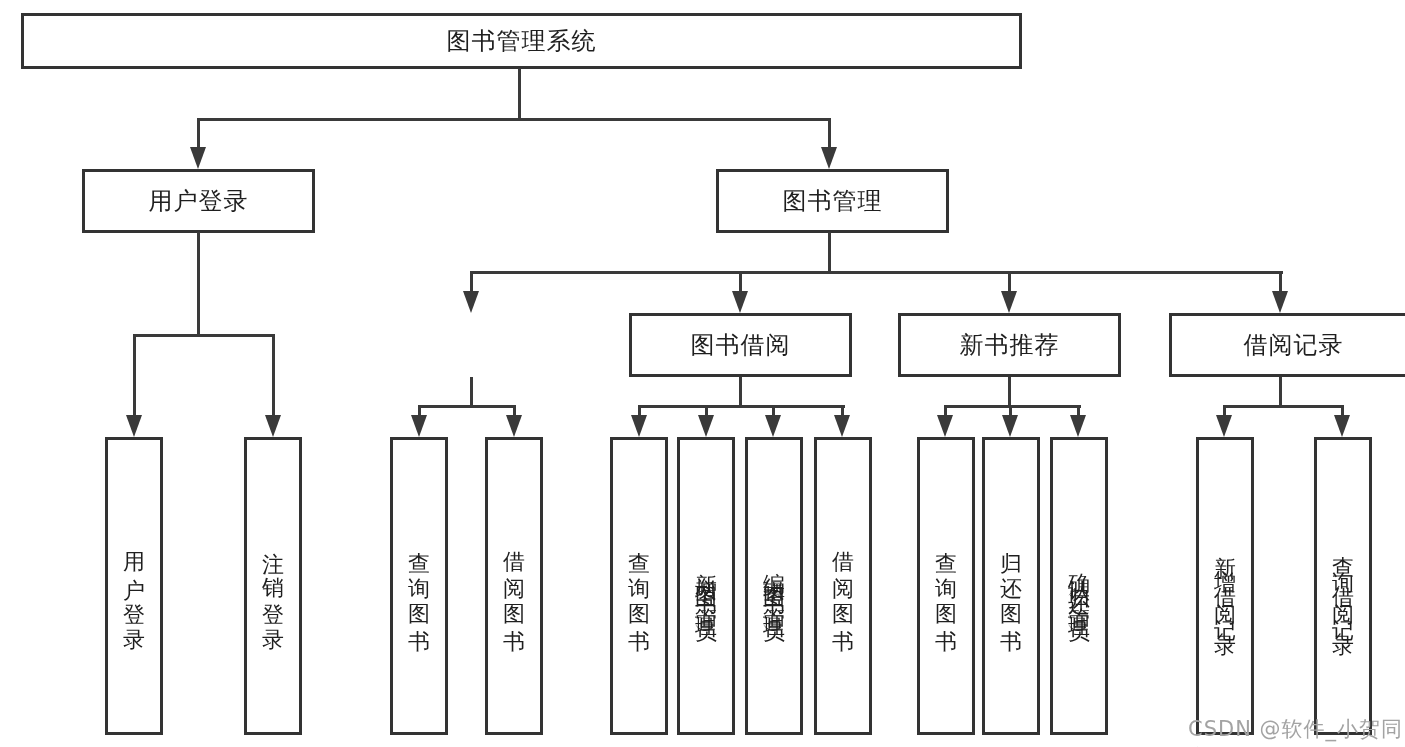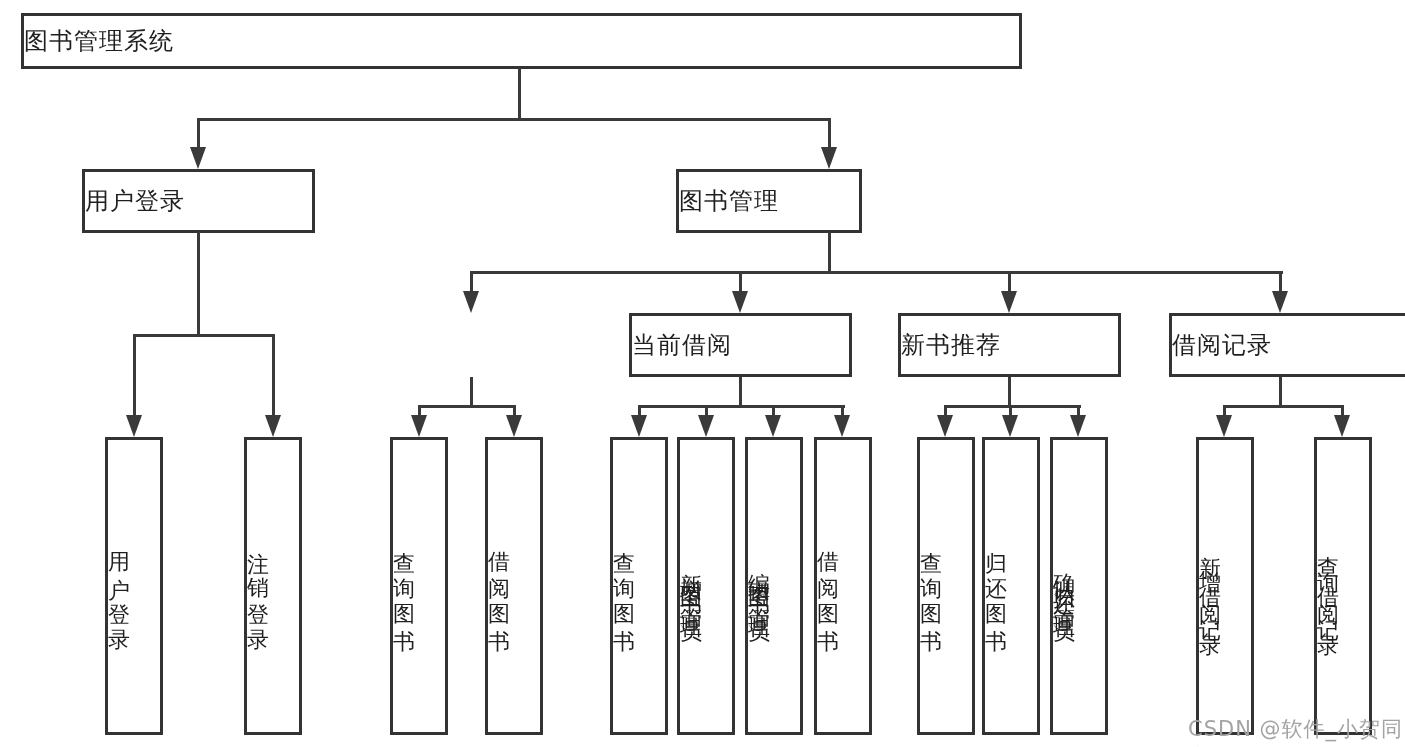--- a/index.html
+++ b/index.html
@@ -7,21 +7,21 @@
   }
   html,body{margin:0;padding:0;}
   body{
     width:1405px;height:747px;background:var(--background);
     font-family:"DejaVu Sans","Liberation Sans",sans-serif;
     position:relative;overflow:hidden;color:var(--ink);
   }
   .canvas{position:absolute;inset:0;}
   .node{
     position:absolute;box-sizing:border-box;border:3px solid var(--border);
-    background:#fff;display:flex;align-items:center;
+    background:#fff;display:flex;align-items:center;justify-content:center;
   }
   .node .lbl{font-size:24px;letter-spacing:1px;line-height:1;color:var(--ink);}
   .leaf .lbl{
     writing-mode:vertical-rl;text-orientation:mixed;
     font-size:22px;line-height:1;letter-spacing:26px;color:var(--ink);
   }
   .leaf .lbl.medium{letter-spacing:16px;}
   .leaf .lbl.tight{letter-spacing:7px;}
   .v{position:absolute;width:3px;background:var(--line);}
   .h{position:absolute;height:3px;background:var(--line);}
@@ -40,26 +40,26 @@
 
 <div class="canvas">
 
   <div class="node" style="left:21px;top:13px;width:1001px;height:56px">
     <span class="lbl">图书管理系统</span>
   </div>
 
   <div class="node" style="left:82px;top:169px;width:233px;height:64px">
     <span class="lbl">用户登录</span>
   </div>
-  <div class="node" style="left:676px;top:169px;width:186px;height:64px">
+  <div class="node" style="left:716px;top:169px;width:233px;height:64px">
     <span class="lbl">图书管理</span>
   </div>
 
   <div class="node" style="left:629px;top:313px;width:223px;height:64px">
-    <span class="lbl">当前借阅</span>
+    <span class="lbl">图书借阅</span>
   </div>
   <div class="node" style="left:898px;top:313px;width:223px;height:64px">
     <span class="lbl">新书推荐</span>
   </div>
   <div class="node" style="left:1169px;top:313px;width:249px;height:64px">
     <span class="lbl">借阅记录</span>
   </div>
 
   <div class="node leaf" style="left:105px;top:437px;width:58px;height:298px">
     <span class="lbl">用户登录</span>

